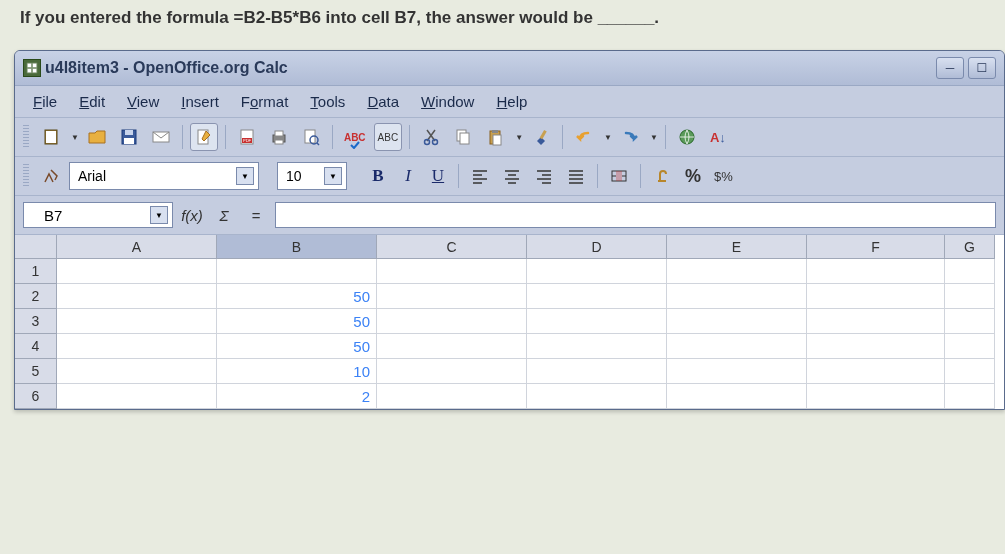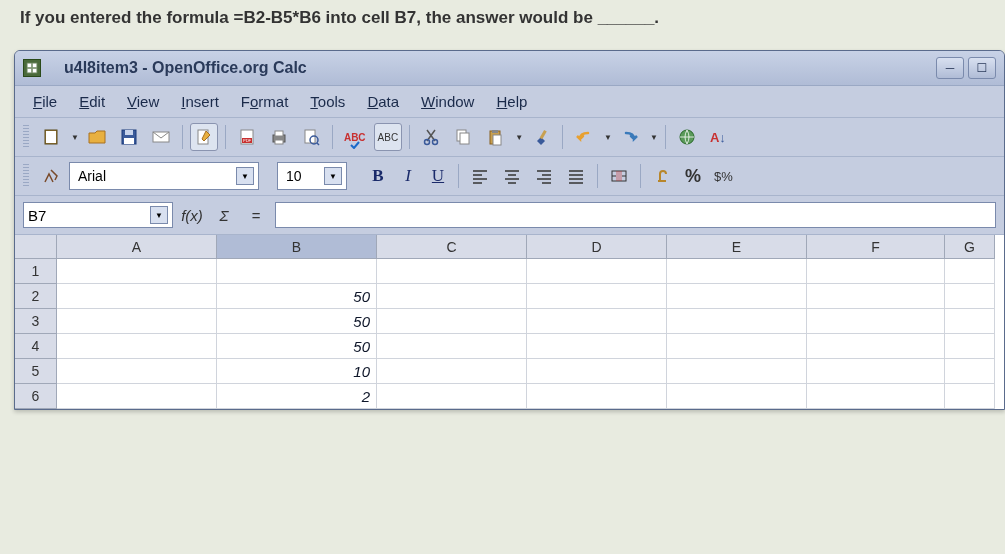--- a/index.html
+++ b/index.html
@@ -1,49 +1,49 @@
 <!DOCTYPE html>
 <html><head>
 <meta charset="utf-8">
 <style>
   * { margin: 0; padding: 0; box-sizing: border-box; font-family: Arial, sans-serif; }
   body { background: #e8ebe0; width: 1005px; height: 554px; overflow: hidden; }
   .question { padding: 8px 12px; font-size: 17px; font-weight: bold; color: #333; margin-left: 8px; }
   .app-window { margin: 14px 0 0 14px; border: 1px solid #5a6b8c; border-radius: 6px 6px 0 0; overflow: hidden; background: #c5cde0; box-shadow: 0 2px 4px rgba(0,0,0,0.2);}
-  .titlebar { background: linear-gradient(#c8d2e6, #b0bcd6); padding: 6px 8px; display: flex; align-items: center; gap: 23px; border-bottom: 1px solid #9aa8c4;}
+  .titlebar { background: linear-gradient(#c8d2e6, #b0bcd6); padding: 6px 8px; display: flex; align-items: center; gap: 4px; border-bottom: 1px solid #9aa8c4;}
   .titlebar-icon { width: 18px; height: 18px; background: #4a6a3a; border: 1px solid #2a4a1a; display:flex; align-items:center; justify-content:center; color:#fff; font-size:10px;}
   .titlebar-text { font-size: 16px; color: #2a3a5a; font-weight: bold; flex:1;}
   .win-btns { display:flex; gap:4px;}
   .win-btn { width:28px; height:22px; background: linear-gradient(#d8e0f0,#b0bcd6); border:1px solid #7a8aac; border-radius:3px; display:flex; align-items:center; justify-content:center; font-size:12px; color:#2a3a5a;}
   .menubar { background: #c5cde0; padding: 4px 8px; display: flex; gap: 2px; border-bottom: 1px solid #a8b4cc;}
   .menu-item { padding: 3px 10px; font-size: 15px; color: #1a2a4a; cursor:pointer;}
   .menu-item span.ul { text-decoration: underline; }
   .toolbar { background: #c5cde0; padding: 5px 8px; display: flex; align-items: center; gap: 4px; border-bottom: 1px solid #a8b4cc;}
   .tbtn { min-width: 26px; height: 28px; display: flex; align-items: center; justify-content: center; border: 1px solid transparent; border-radius: 3px; cursor: pointer; padding: 0 3px;}
   .tbtn.boxed { border: 1px solid #8a94b0; background:#dde4f0;}
   .sep { width: 1px; height: 24px; background: #9aa8c4; margin: 0 3px;}
   .grip { width: 6px; height: 24px; background: repeating-linear-gradient(#9aa8c4 0 1px, transparent 1px 3px); margin-right:4px;}
   .dd-arrow { font-size: 8px; color:#333; margin-left:2px;}
   .font-select { background: #fff; border: 1px solid #7a8aac; height: 28px; display:flex; align-items:center; padding:0 4px 0 8px; font-size:14px;}
   .font-select .dd { width:18px; height:18px; background:#d8e0f0; border:1px solid #7a8aac; margin-left:6px; display:flex; align-items:center; justify-content:center; font-size:8px;}
   .formula-bar { background:#c5cde0; padding: 6px 8px; display:flex; align-items:center; gap:6px; border-bottom:1px solid #a8b4cc;}
-  .cellref { background:#fff; border:1px solid #7a8aac; width:150px; height:26px; display:flex; align-items:center; padding:0 4px 0 4px; font-size:15px;}
+  .cellref { background:#fff; border:1px solid #7a8aac; width:150px; height:26px; display:flex; align-items:center; padding:0 4px 0 20px; font-size:15px;}
   .fbtn { width:26px; height:24px; display:flex; align-items:center; justify-content:center; font-size:15px; font-style:italic; color:#333; cursor:pointer;}
   .formula-input { flex:1; background:#fff; border:1px solid #7a8aac; height:26px; padding:0 6px;}
   .sheet { background:#fff; display:flex;}
   .rowhdrs { display:flex; flex-direction:column;}
   .corner { width:42px; height:24px; background:#d8dce8; border-right:1px solid #a0a8b8; border-bottom:1px solid #a0a8b8;}
   .rowhdr { width:42px; height:25px; background:#d8dce8; border-right:1px solid #a0a8b8; border-bottom:1px solid #a0a8b8; display:flex; align-items:center; justify-content:center; font-size:14px; color:#333;}
   .grid { flex:1;}
   .colhdrs { display:flex;}
   .colhdr { height:24px; background:#d8dce8; border-right:1px solid #a0a8b8; border-bottom:1px solid #a0a8b8; display:flex; align-items:center; justify-content:center; font-size:14px; color:#333;}
   .colhdr.sel { background:#b0bcd6;}
   .rows { }
   .row { display:flex; }
-  .cell { height:25px; border-right:1px solid #d0d4dc; border-bottom:1px solid #d0d4dc; display:flex; align-items:center; justify-content:flex-end; padding:0 6px; font-size:15px; color:#0f172a;font-style:italic;}
+  .cell { height:25px; border-right:1px solid #d0d4dc; border-bottom:1px solid #d0d4dc; display:flex; align-items:center; justify-content:flex-end; padding:0 6px; font-size:15px; color:#3b82f6;}
   .ico-svg { width:20px; height:20px; }
   .txt-b { font-weight:bold; font-size:17px; color:#1a2a6a; font-family:'Times New Roman',serif;}
   .txt-i { font-style:italic; font-size:17px; color:#1a2a6a; font-family:'Times New Roman',serif;}
   .txt-u { text-decoration:underline; font-size:17px; color:#1a2a6a; font-family:'Times New Roman',serif;}
 </style>
 </head>
 <body>
 
 <div class="question">If you entered the formula =B2-B5*B6 into cell B7, the answer would be ______.</div>
 

